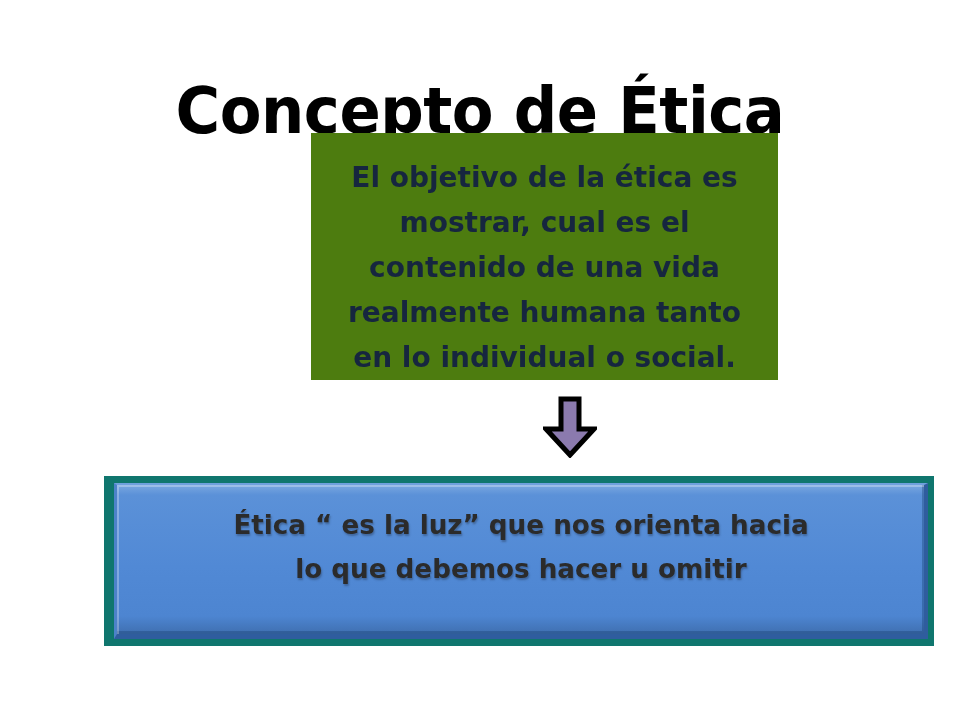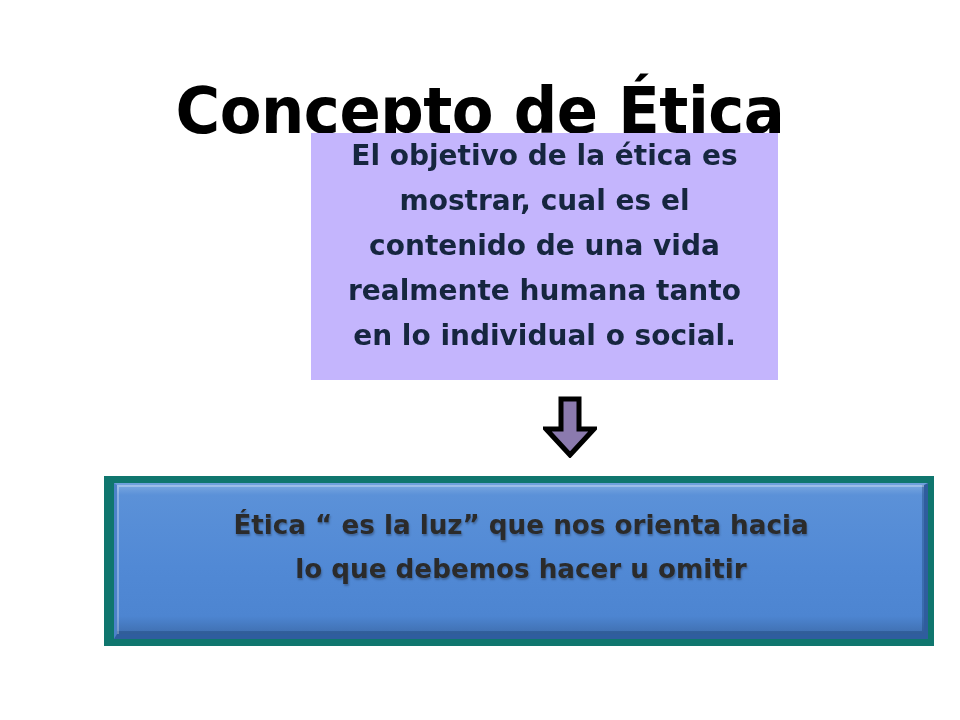--- a/index.html
+++ b/index.html
@@ -37,24 +37,24 @@
     transform-origin: 50% 50%;
   }
 
   
   #definition-box {
     position: absolute;
     left: 311px;
     top: 133px;
     width: 467px;
     height: 247px;
-    background: #c4b5fd;
+    background: #4d7c0f;
     box-sizing: border-box;
     display: flex;
-    align-items: flex-start;
+    align-items: flex-end;
     justify-content: center;
   }
   #definition-text {
     font-family: "DejaVu Sans", sans-serif;
     font-weight: 700;
     font-size: 28px;
     line-height: 45px;
     color: #16263f;
     text-align: center;
     width: 420px;

